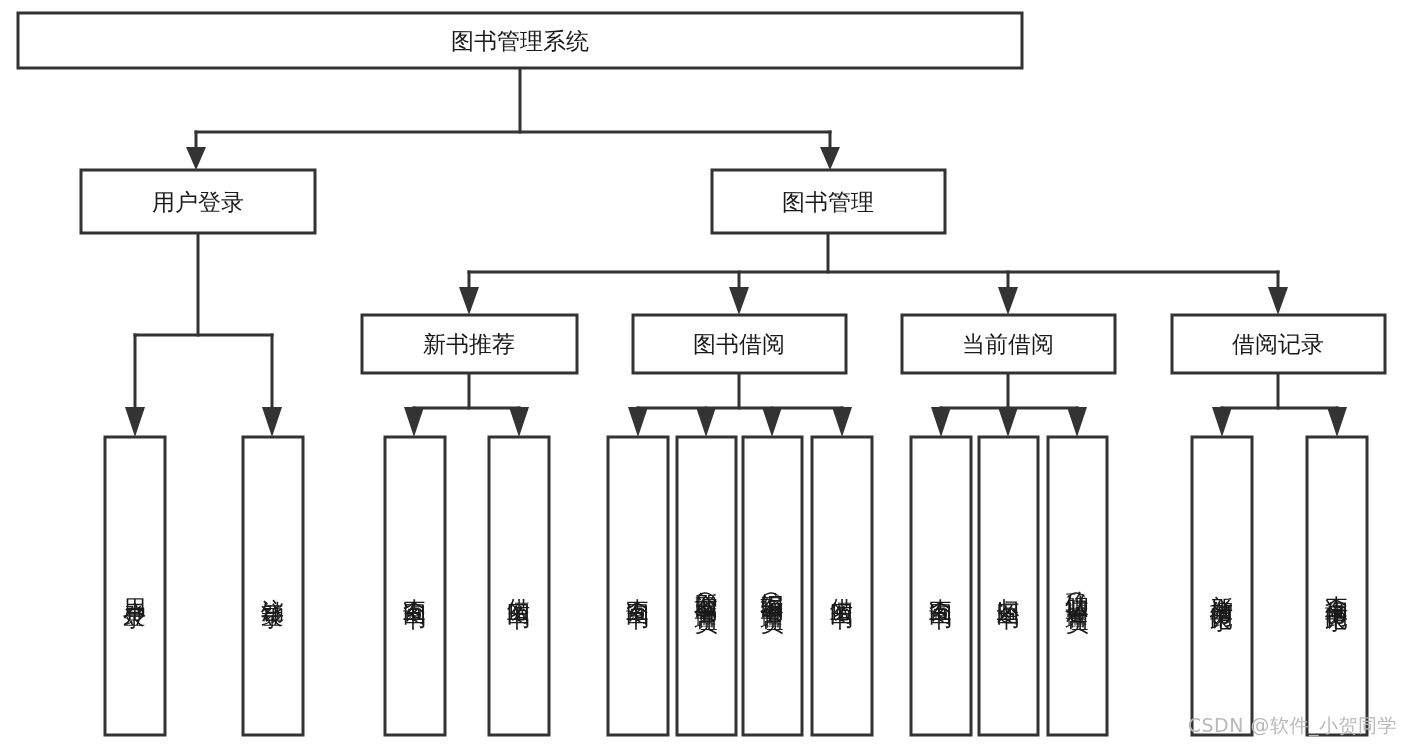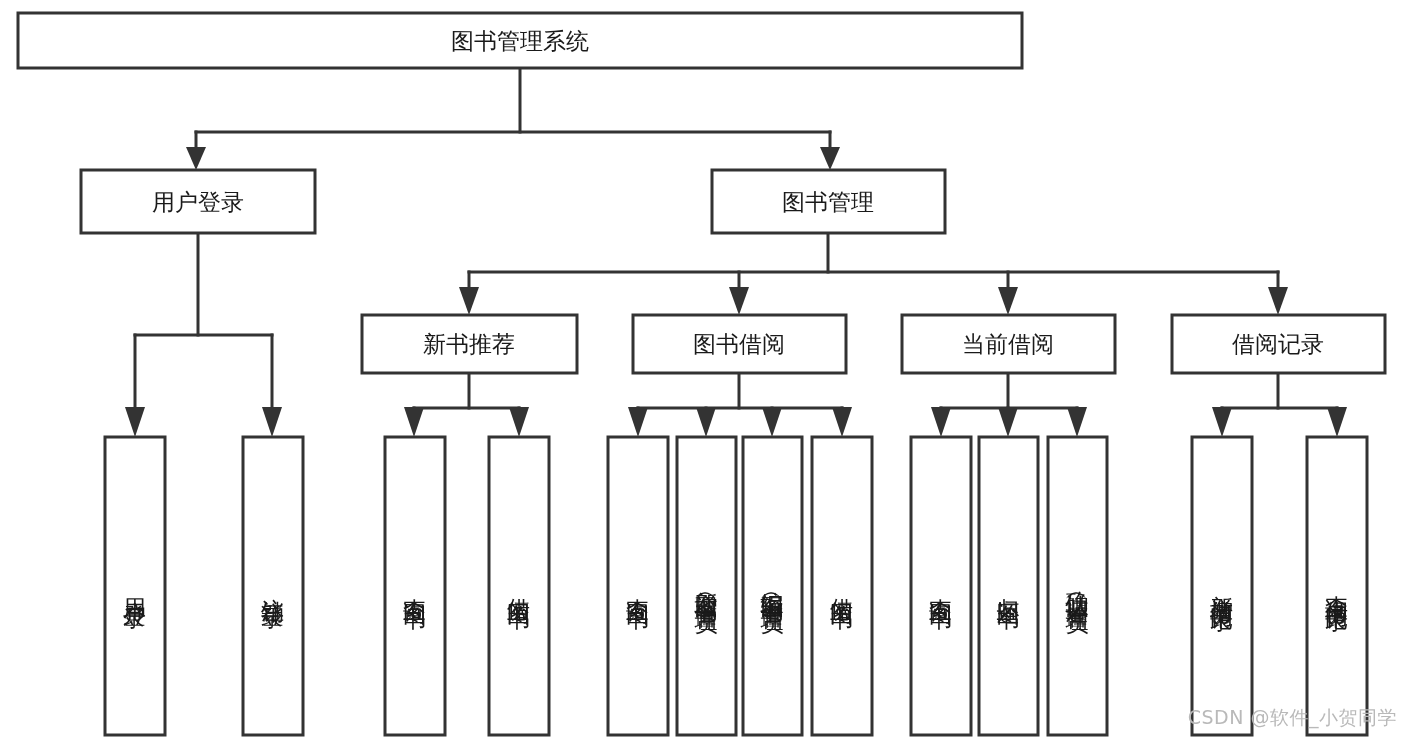--- a/index.html
+++ b/index.html
@@ -60,21 +60,21 @@
     display: flex;
     align-items: center;
     justify-content: center;
     text-align: center;
     white-space: nowrap;
     pointer-events: none;
   }
   .watermark {
     position: absolute;
     right: 8px;
-    bottom: 16px;
+    bottom: 8px;
     font-family: "DejaVu Sans", "Liberation Sans", sans-serif;
     font-size: 19px;
     color: #b9b9b9;
     white-space: nowrap;
     letter-spacing: 0.5px;
   }
 </style>
 </head>
 <body>
 

